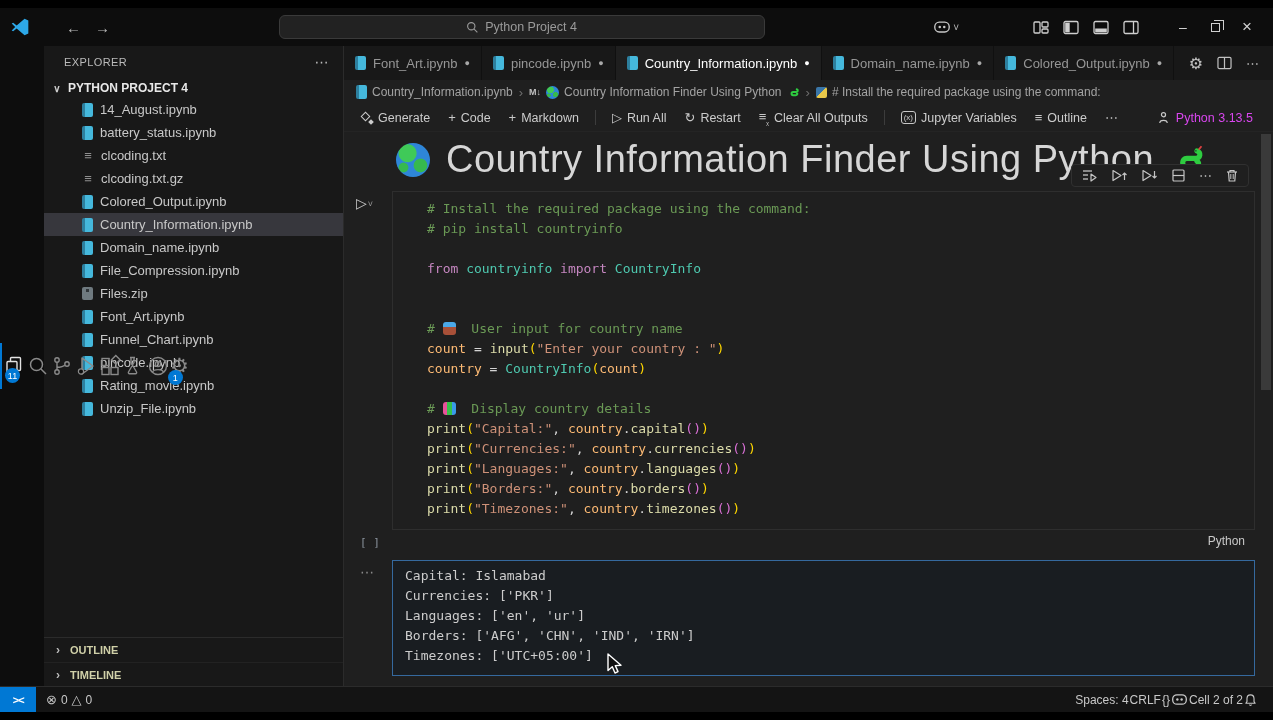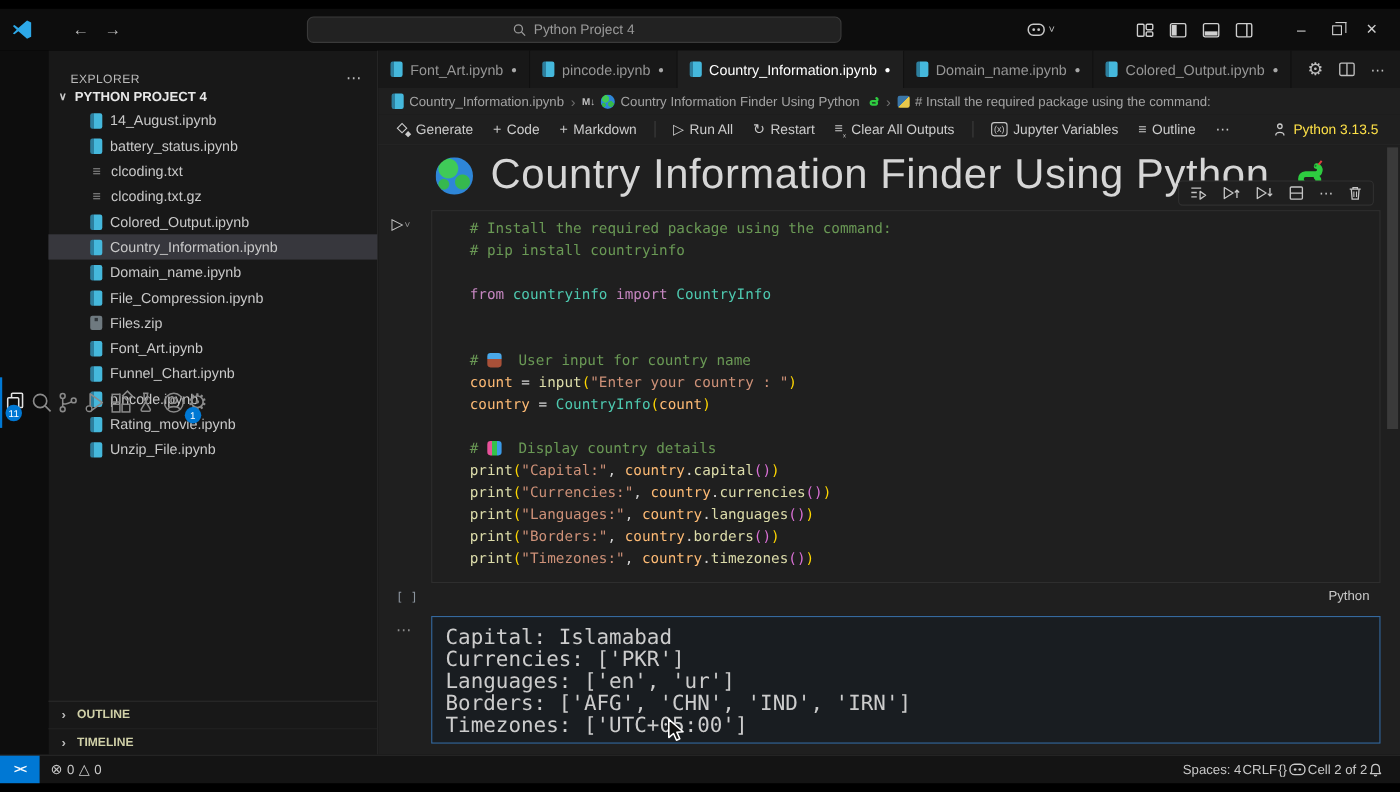--- a/index.html
+++ b/index.html
@@ -31,21 +31,21 @@
   .activitybar { width:44px; background:#0d0d0d; display:flex; flex-direction:row; align-items:center; flex:0 0 44px; }
   .act-item { position:relative; width:44px; height:46px; display:flex; align-items:center; justify-content:center; color:#8a8a8a; }
   .act-item.active { color:#e3e3e3; border-left:2px solid #0078d4; }
   .act-badge { position:absolute; right:6px; bottom:6px; min-width:15px; height:15px; border-radius:50%; background:#0078d4;
                color:#fff; font-size:9px; display:flex; align-items:center; justify-content:center; padding:0 2px; }
   .act-spacer { flex:1; }
   .gear-glyph { font-size:21px; }
 
   
   .sidebar { width:300px; background:#181818; border-right:1px solid #2b2b2b; display:flex; flex-direction:column; flex:0 0 300px; }
-  .sb-header { height:32px; display:flex; align-items:flex-end; justify-content:space-between; padding:0 14px 0 20px;
+  .sb-header { height:32px; display:flex; align-items:center; justify-content:space-between; padding:0 14px 0 20px;
                color:#bbbbbb; font-size:11px; letter-spacing:.4px; }
   .sb-more { color:#bbb; font-size:14px; }
   .tree-project { display:flex; align-items:center; gap:4px; padding:3px 0 3px 6px; font-weight:bold; font-size:12px; color:#e8e8e8; }
   .tree-chevron { font-size:10px; color:#ccc; width:14px; text-align:center; }
   .file-row { display:flex; align-items:center; gap:7px; height:23px; padding-left:38px; color:#c8c8c8; cursor:default; }
   .file-row.selected { background:#37373d; }
   .file-label { white-space:nowrap; }
   .nb-icon { width:11px; height:14px; border-radius:2px; flex:0 0 11px;
              background:linear-gradient(90deg,#2d7f9e 0 28%,#45b8dc 28%); }
   .txt-icon { color:#8f8f8f; font-size:13px; width:12px; text-align:center; }
@@ -74,21 +74,21 @@
 
   .nbtoolbar { height:28px; display:flex; align-items:center; gap:4px; padding:0 10px; background:#1f1f1f; border-bottom:1px solid #242424; font-size:12.5px; flex:0 0 28px; }
   .tool-btn { display:flex; align-items:center; gap:5px; padding:2px 7px; border-radius:4px; color:#cccccc; }
   .tool-sep { width:1px; height:15px; background:#3c3c3c; margin:0 5px; }
   .tool-icon { color:#c8c8c8; font-size:13px; }
   .subx { font-size:8px; vertical-align:sub; }
   .var-box { border:1px solid #c8c8c8; border-radius:3px; font-size:8px; padding:0 2px; line-height:11px; }
   .spark { position:relative; width:12px; height:12px; }
   .spark i { position:absolute; left:1px; top:1px; width:7px; height:7px; border:1.2px solid #ccc; transform:rotate(45deg); }
   .spark b { position:absolute; right:0; bottom:0; width:4px; height:4px; background:#ccc; transform:rotate(45deg); }
-  .kernel { margin-left:auto; display:flex; align-items:center; gap:6px; color:#fde047; padding-right:10px; }
+  .kernel { margin-left:auto; display:flex; align-items:center; gap:6px; color:#d946ef; padding-right:10px; }
 
   
   .nb-scroll { flex:1; position:relative; overflow:hidden; background:#1f1f1f; }
   .scroll-thumb { position:absolute; right:2px; top:2px; width:10px; height:256px; background:#3a3a3a; }
 
   .md-title { display:flex; align-items:center; gap:16px; margin:6px 18px 10px 52px; color:#d6d6d6;
               font-size:38px; font-weight:300; letter-spacing:.5px; white-space:nowrap; }
   .globe-icon { width:34px; height:34px; border-radius:50%; flex:0 0 34px;
       background: radial-gradient(circle at 34% 30%, #3fca58 0 26%, transparent 29%),
                   radial-gradient(circle at 72% 66%, #36b94e 0 19%, transparent 22%),
@@ -108,21 +108,21 @@
   .cell-frame { border:1px solid #2e2e2e; background:#1f1f1f; }
   .code-area { padding:9px 8px 8px 34px; font-family:"DejaVu Sans Mono", monospace; font-size:13px; }
   .code-line { height:20px; white-space:pre; }
   .tk-cm{color:#6a9955} .tk-kw{color:#c586c0} .tk-ty{color:#4ec9b0} .tk-vr{color:#fdba74}
   .tk-fn{color:#dcdcaa} .tk-st{color:#ce9178} .tk-pl{color:#d4d4d4} .tk-b1{color:#ffd700} .tk-b2{color:#da70d6}
   .code-emoji { display:inline-block; width:13px; height:13px; border-radius:3px; vertical-align:-2px; }
   .inbox-tray-icon { background:linear-gradient(180deg,#4aa8e8 0 42%,#a85038 42%); }
   .bar-chart-icon { background:linear-gradient(90deg,#e8519a 0 33%,#35c24a 33% 66%,#3a9ae8 66%); }
   .cell-status { height:22px; display:flex; align-items:center; justify-content:flex-end; padding-right:10px; color:#c8c8c8; font-size:12px; }
 
-  .output-box { border:1px solid #35699e; background:#191d21; padding:7px 12px; font-family:"DejaVu Sans Mono", monospace; font-size:19px; color:#cccccc; }
+  .output-box { border:1px solid #35699e; background:#191d21; padding:7px 12px; font-family:"DejaVu Sans Mono", monospace; font-size:13px; color:#cccccc; }
   .out-line { height:20px; white-space:pre; }
 
   
   .statusbar { height:26px; background:#141414; border-top:1px solid #2b2b2b; display:flex; align-items:center; font-size:12px; color:#c8c8c8; flex:0 0 26px; }
   .remote-btn { width:36px; height:100%; background:#0078d4; color:#fff; display:flex; align-items:center; justify-content:center;
                 font-weight:bold; font-size:11px; letter-spacing:-1px; font-style:italic; }
   .sb-left { display:flex; align-items:center; gap:12px; padding-left:10px; }
   .problems { display:flex; align-items:center; gap:4px; }
   .sb-right { margin-left:auto; display:flex; align-items:center; gap:1px; padding-right:16px; }
   svg { display:block; }

